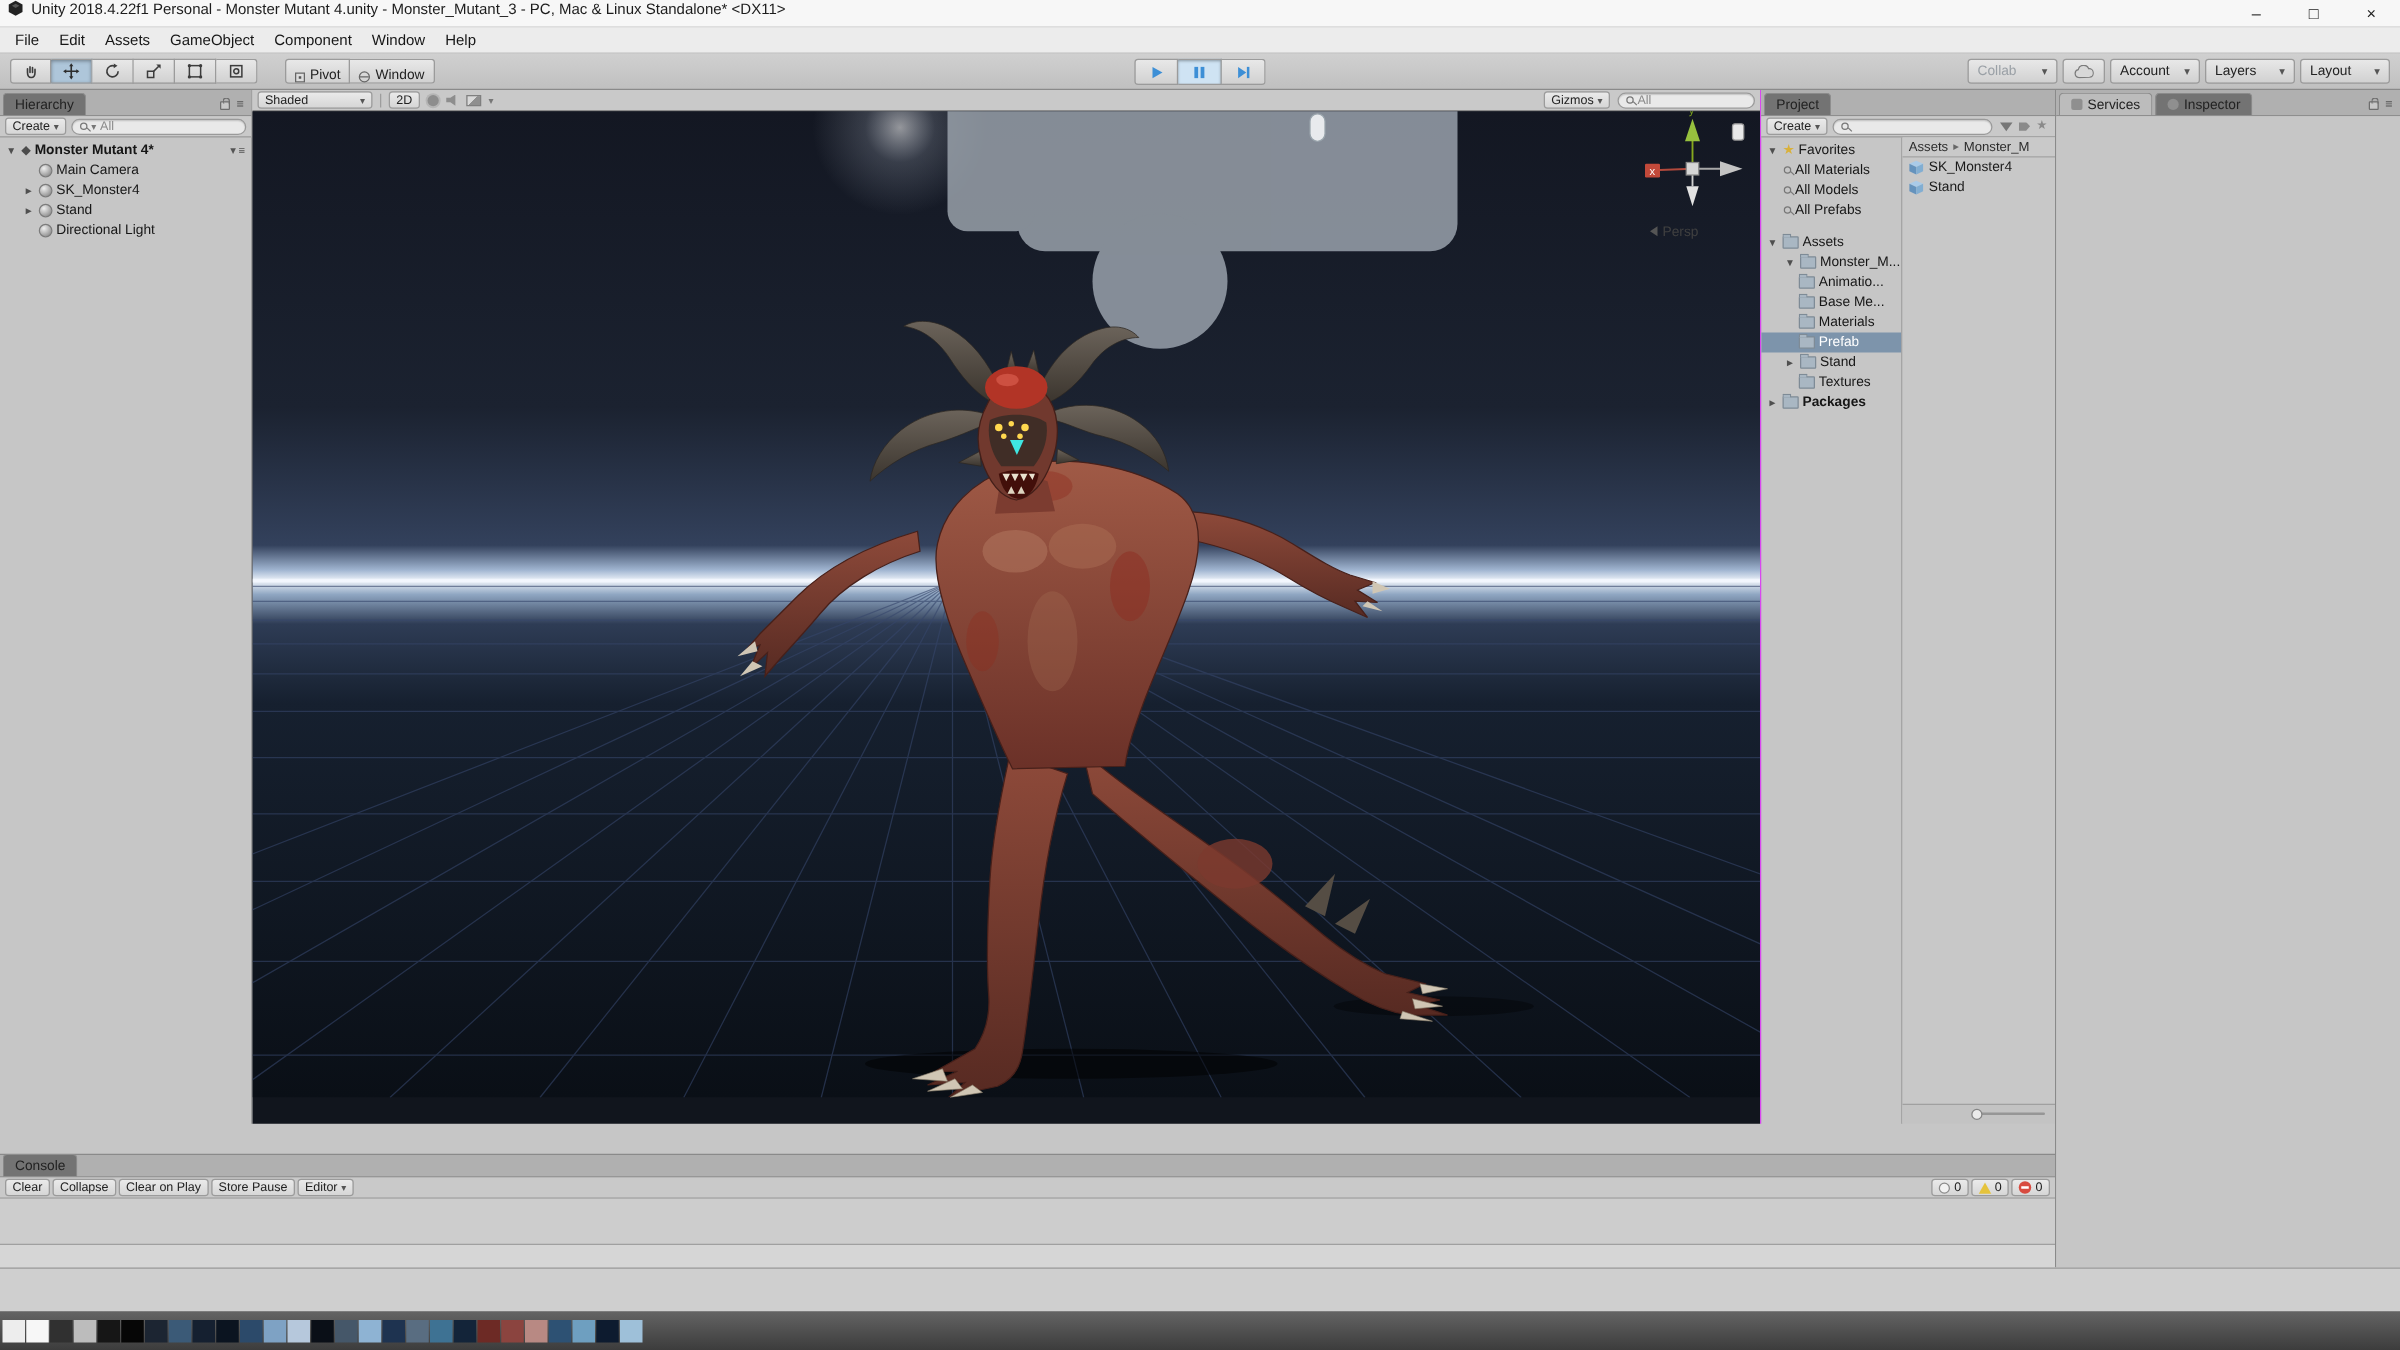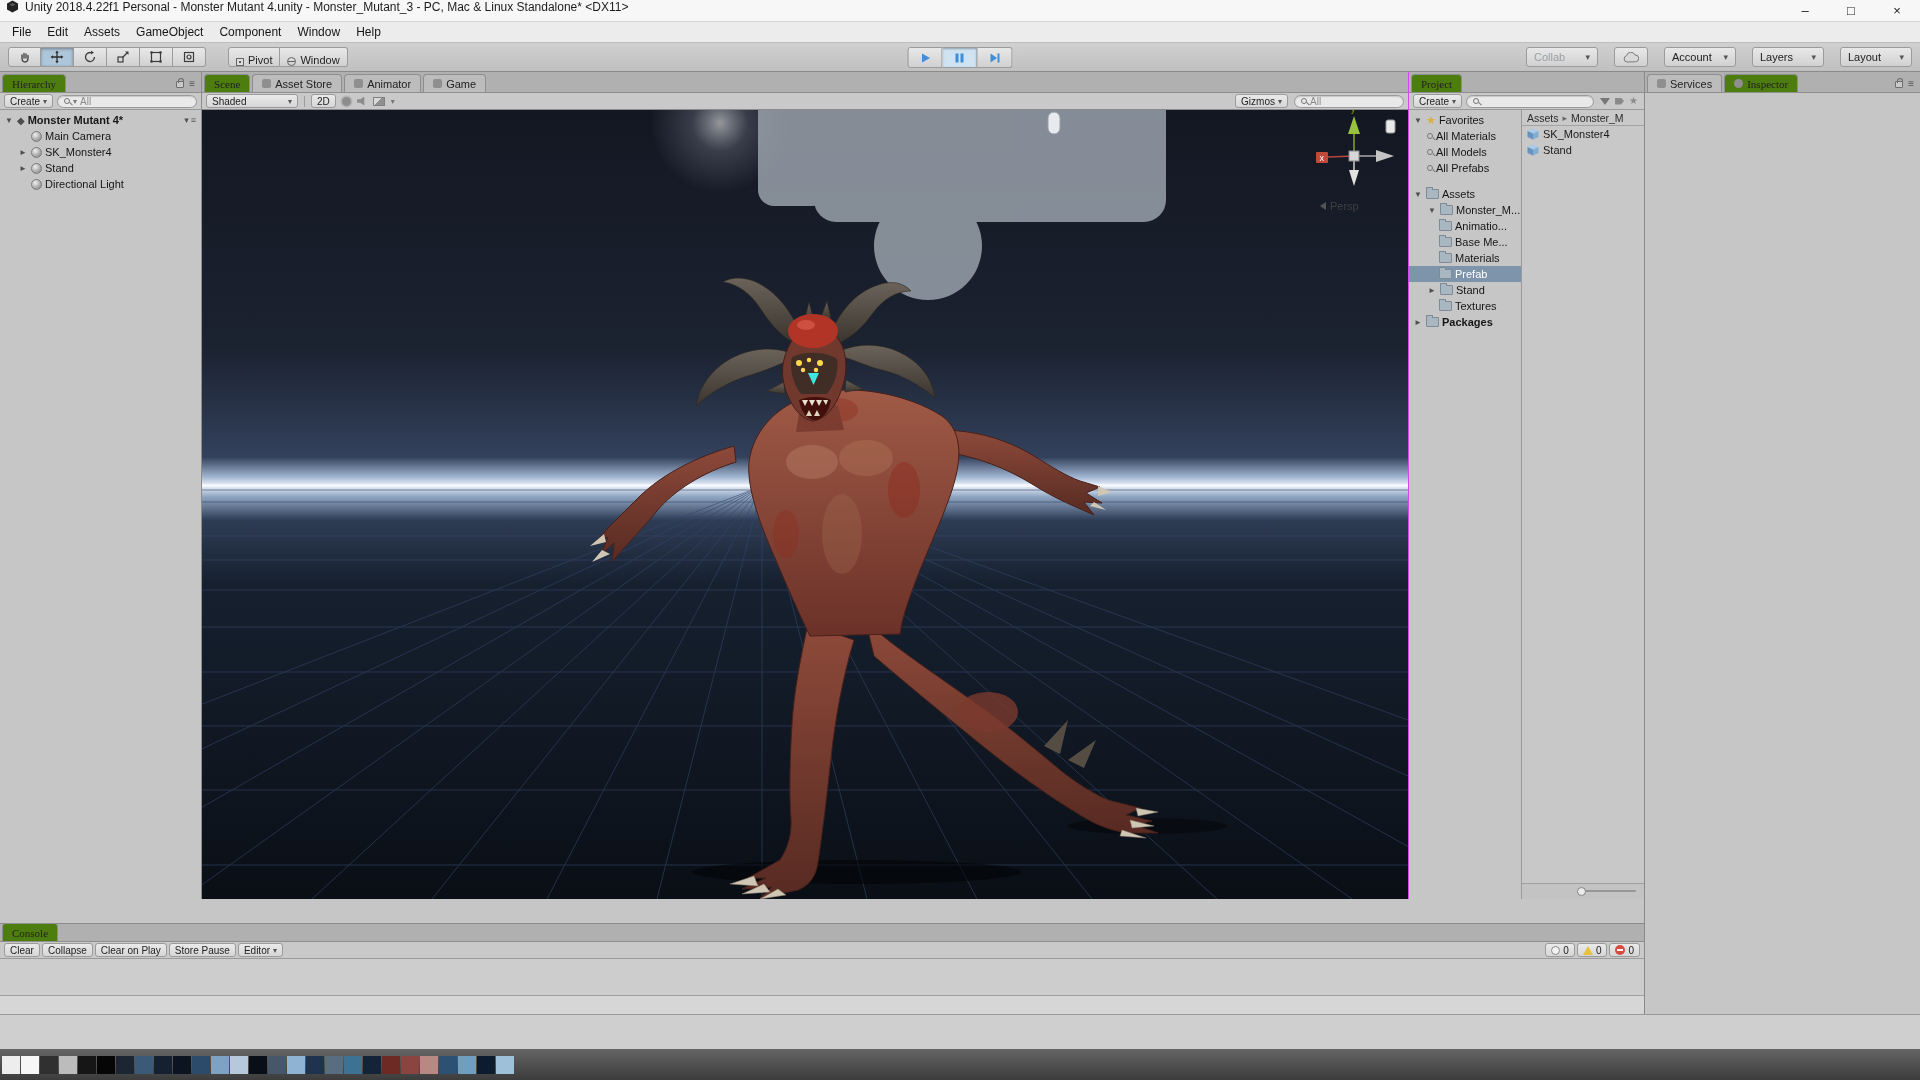--- a/index.html
+++ b/index.html
@@ -35,34 +35,34 @@
   .pivot-ic::after { content:''; position:absolute; left:2px; top:2px; width:2px; height:2px; background:#555; }
   .local-ic { width:9px; height:9px; border:1px solid #666; border-radius:50%; position:relative; }
   .local-ic::after { content:''; position:absolute; left:0; top:3px; width:7px; height:1px; background:#666; }
 
   .play-group { position:absolute; left:50%; top:4px; transform:translateX(-50%); display:flex; }
   .play-btn { width:35px; height:21px; background:linear-gradient(#e8e8e8,#d1d1d1); border:1px solid #9b9b9b; border-left:none; display:flex; align-items:center; justify-content:center; }
   .play-btn:first-child { border-left:1px solid #9b9b9b; border-radius:3px 0 0 3px; }
   .play-btn:last-child { border-radius:0 3px 3px 0; }
   .play-btn.pressed { background:#cfe3f3; box-shadow:inset 0 1px 2px rgba(0,0,0,.3); }
 
-  .toolbar-right { margin-left:auto; display:flex; align-items:center; gap:16px; }
+  .toolbar-right { margin-left:auto; display:flex; align-items:center; gap:4px; }
   .dd { height:20px; min-width:72px; background:linear-gradient(#e8e8e8,#d1d1d1); border:1px solid #9b9b9b; border-radius:3px; display:flex; align-items:center; justify-content:space-between; padding:0 7px; font-size:11px; color:#222; font-family:inherit; }
   .dd .caret { color:#555; font-size:9px; margin-left:6px; }
   .dd.disabled { color:#9aa0a6; }
   .cloud-btn { width:34px; height:20px; background:linear-gradient(#e8e8e8,#d1d1d1); border:1px solid #9b9b9b; border-radius:3px; display:flex; align-items:center; justify-content:center; }
 
   
   .workspace { flex:1; display:flex; min-height:0; }
   .left-col { width:1644px; display:flex; flex-direction:column; flex:none; }
   .top-row { height:827px; display:flex; flex:none; }
 
   .tabstrip { height:21px; background:#b0b0b0; border-bottom:1px solid #8e8e8e; display:flex; align-items:flex-end; padding:0 2px; gap:2px; flex:none; }
   .tab { height:18px; padding:0 9px; background:#bcbcbc; border:1px solid #8e8e8e; border-bottom:none; border-radius:4px 4px 0 0; font-size:11px; color:#222; display:flex; align-items:center; gap:4px; white-space:nowrap; }
-  .tab.active { background:#4d7c0f;font-family:Liberation Serif, serif; }
+  .tab.active { background:#737373; }
   .tab-glyph { width:9px; height:9px; background:#8f8f8f; border-radius:2px; flex:none; }
   .strip-icons { margin-left:auto; display:flex; align-items:center; gap:5px; padding:0 4px 3px 0; }
   .lock-ic { width:8px; height:7px; border:1px solid #6e6e6e; border-radius:1px; position:relative; background:#c9c9c9; }
   .lock-ic::before { content:''; position:absolute; top:-4px; left:1px; width:4px; height:4px; border:1px solid #6e6e6e; border-bottom:none; border-radius:3px 3px 0 0; }
   .menu-glyph { font-size:10px; color:#555; line-height:10px; }
 
   .mini-toolbar { height:17px; background:#c9c9c9; border-bottom:1px solid #999; display:flex; align-items:center; padding:0 4px; gap:4px; flex:none; }
   .small-btn { height:14px; background:linear-gradient(#eaeaea,#d6d6d6); border:1px solid #9b9b9b; border-radius:3px; padding:0 5px; font-size:10px; color:#222; display:flex; align-items:center; gap:3px; font-family:inherit; white-space:nowrap; }
   .small-btn .caret { font-size:8px; color:#555; }
   .search-pill { flex:1; height:13px; background:#e9e9e9; border:1px solid #9a9a9a; border-radius:7px; display:flex; align-items:center; padding:0 6px; gap:3px; color:#8a8a8a; font-size:10px; box-shadow:inset 0 1px 1px rgba(0,0,0,.15); min-width:30px; }
@@ -325,37 +325,20 @@
             </div>
             <div class="row ind1">
               <span class="arrow"></span>
               <span class="obj-icon"></span>
               <span class="lbl">Directional Light</span>
             </div>
           </div>
         </div>
 
         <div class="scene-panel">
-          <div class="tabstrip">
-            <div class="tab active">
-              <span>Scene</span>
-            </div>
-            <div class="tab">
-              <span class="tab-glyph"></span>
-              <span>Asset Store</span>
-            </div>
-            <div class="tab">
-              <span class="tab-glyph"></span>
-              <span>Animator</span>
-            </div>
-            <div class="tab">
-              <span class="tab-glyph"></span>
-              <span>Game</span>
-            </div>
-          </div>
           <div class="scene-toolbar">
             <button class="small-btn" style="width:92px; justify-content:space-between;">
               <span>Shaded</span>
               <span class="caret">▾</span>
             </button>
             <span class="sep"></span>
             <button class="small-btn">
               <span>2D</span>
             </button>
             <span class="sun-icon"></span>

